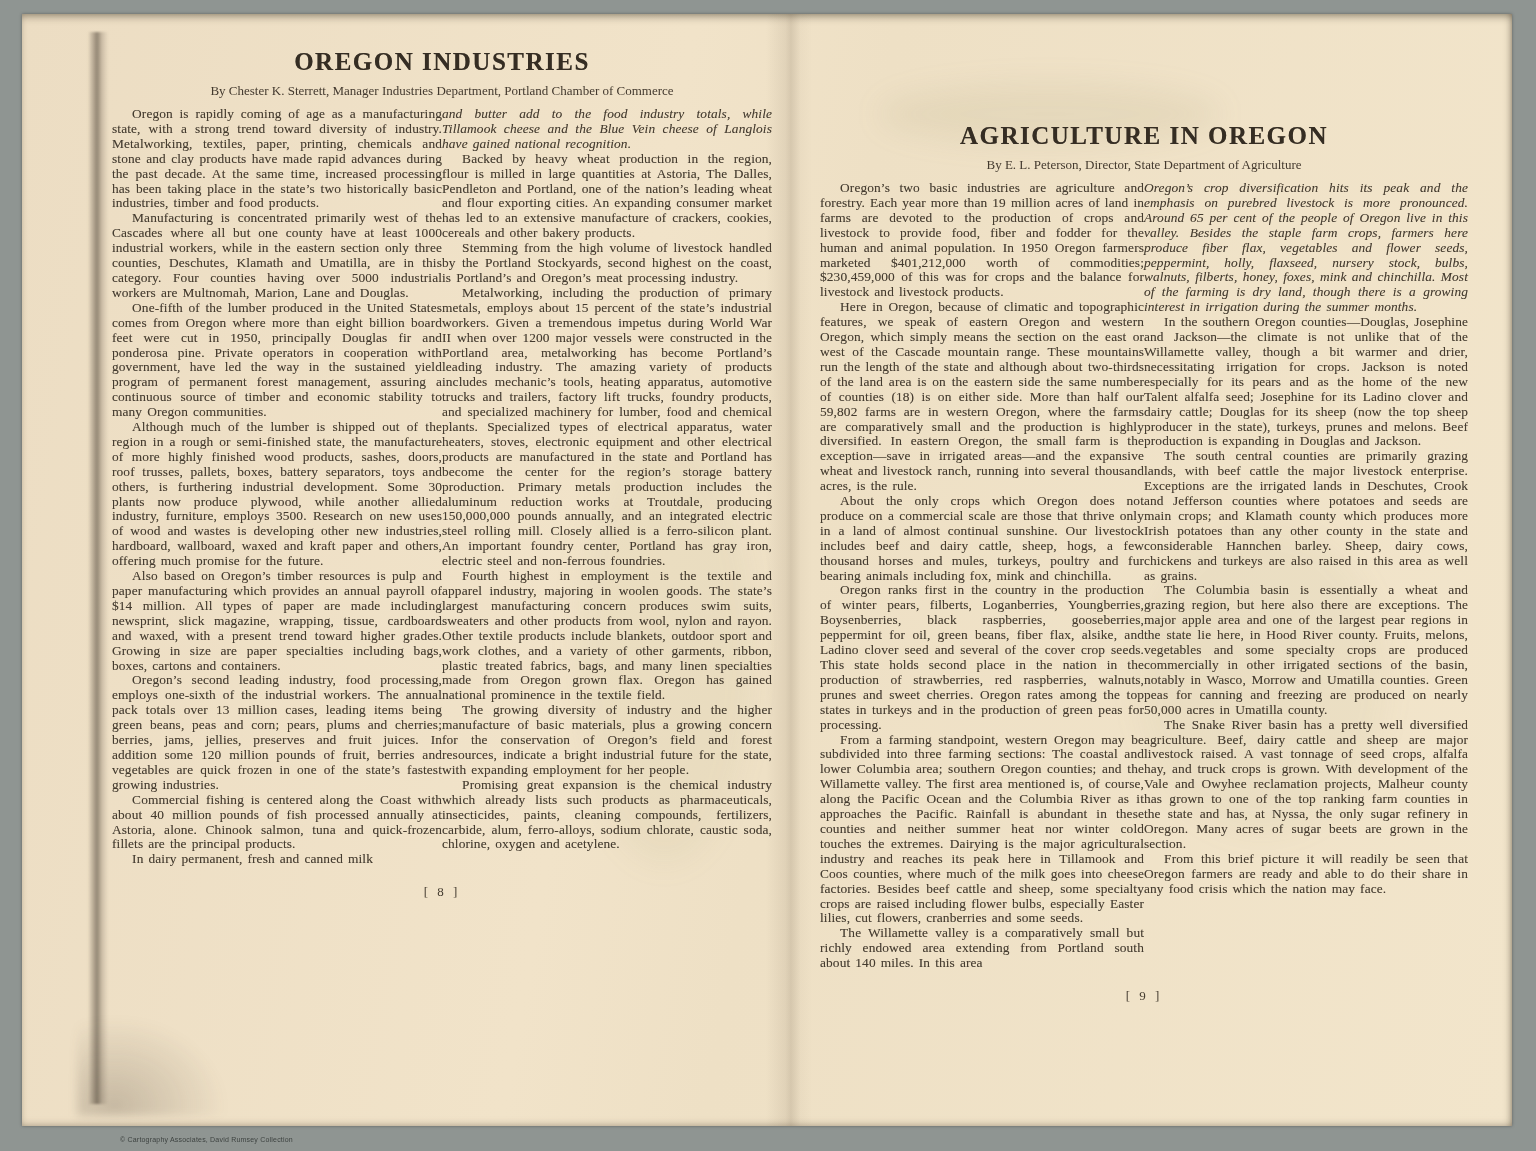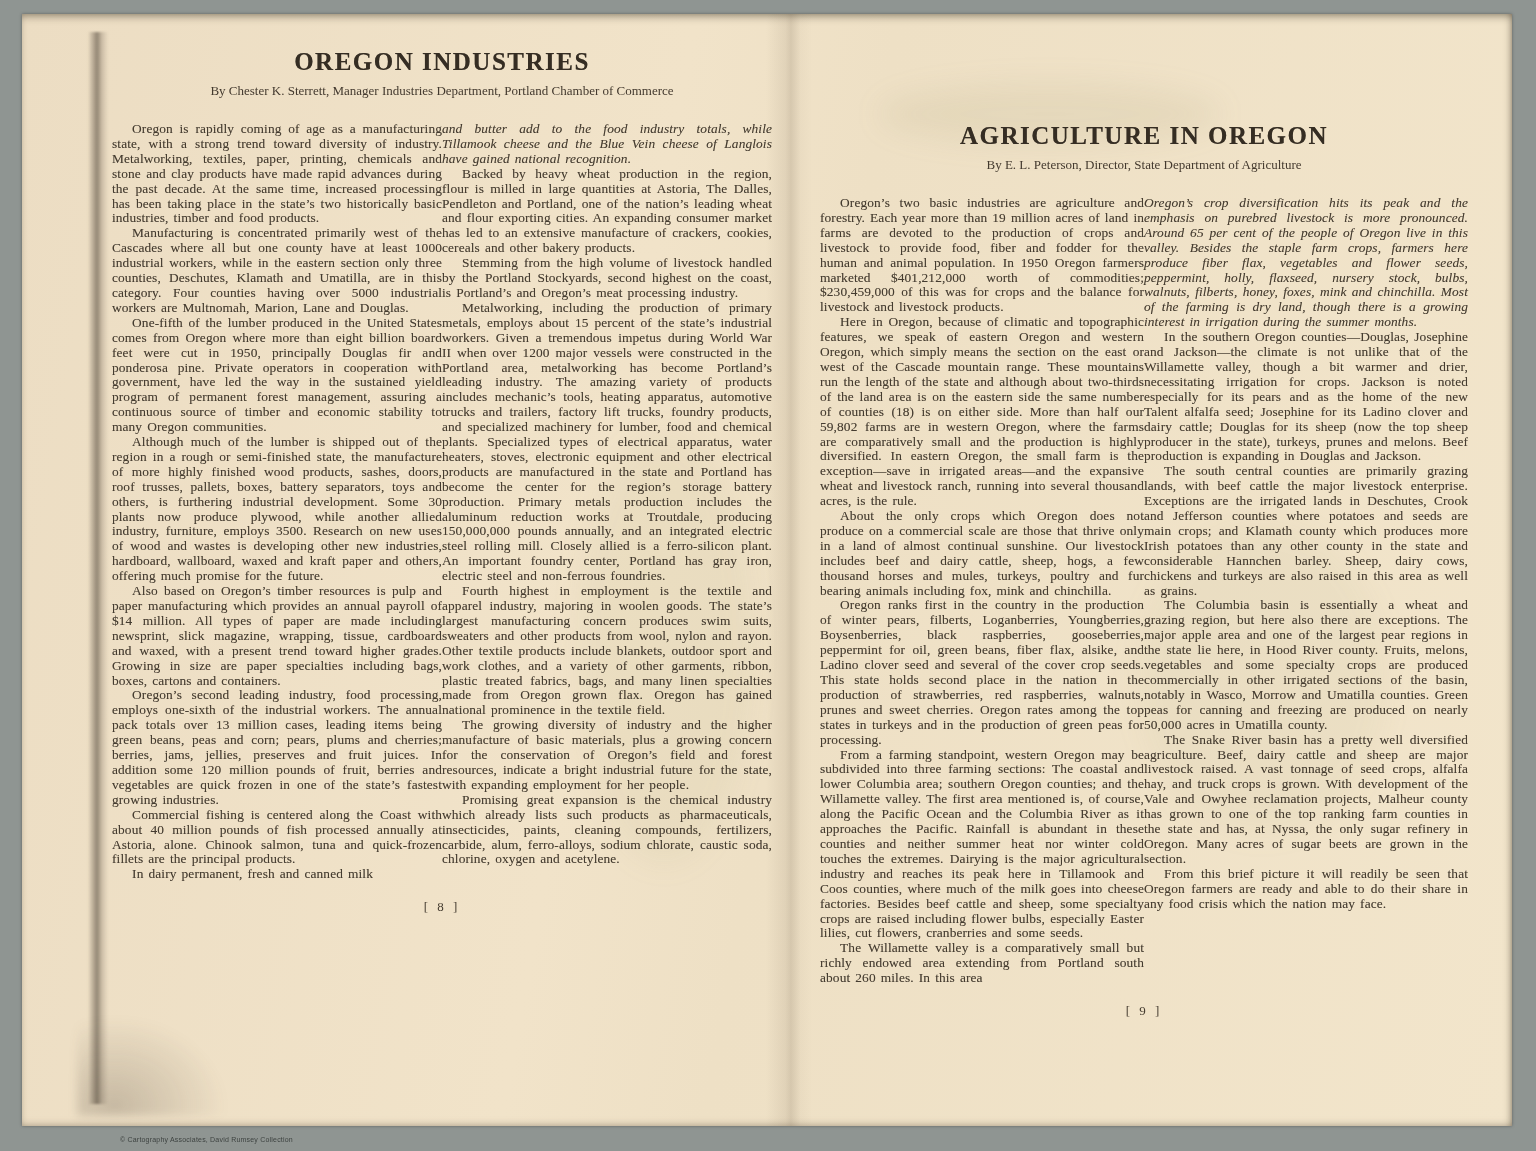--- a/index.html
+++ b/index.html
@@ -46,21 +46,21 @@
   .article-title {
     margin: 0; text-align: center;
     font-size: 25px; font-weight: bold; letter-spacing: 1.5px;
     color: #352d23;
     text-shadow: 0 0 .5px rgba(53,45,35,.5);
   }
   .byline {
     margin: 7px 0 0; text-align: center;
     font-size: 13px; color: #43392e;
   }
-  .cols { display: flex; margin-top: 23px; }
+  .cols { display: flex; margin-top: 8px; }
   .col  { flex: 1; min-width: 0; }
   .par {
     margin: 0;
     font-size: 13.4px; line-height: 14.9px;
     text-align: justify; text-indent: 1.5em;
     color: #453c30;
     word-spacing: 1.6px; letter-spacing: .1px;
     text-shadow: 0 0 .4px rgba(69,60,48,.35);
   }
   .par.cont { text-indent: 0; font-style: italic; }
@@ -119,21 +119,21 @@
       <h1 class="article-title">AGRICULTURE IN OREGON</h1>
       <p class="byline">By E. L. Peterson, Director, State Department of Agriculture</p>
     </header>
     <div class="cols">
       <div class="col">
         <p class="par">Oregon’s two basic industries are agriculture and forestry. Each year more than 19 million acres of land in farms are devoted to the production of crops and livestock to provide food, fiber and fodder for the human and animal population. In 1950 Oregon farmers marketed $401,212,000 worth of commodities; $230,459,000 of this was for crops and the balance for livestock and livestock products.</p>
         <p class="par">Here in Oregon, because of climatic and topographic features, we speak of eastern Oregon and western Oregon, which simply means the section on the east or west of the Cascade mountain range. These mountains run the length of the state and although about two-thirds of the land area is on the eastern side the same number of counties (18) is on either side. More than half our 59,802 farms are in western Oregon, where the farms are comparatively small and the production is highly diversified. In eastern Oregon, the small farm is the exception—save in irrigated areas—and the expansive wheat and livestock ranch, running into several thousand acres, is the rule.</p>
         <p class="par">About the only crops which Oregon does not produce on a commercial scale are those that thrive only in a land of almost continual sunshine. Our livestock includes beef and dairy cattle, sheep, hogs, a few thousand horses and mules, turkeys, poultry and fur bearing animals including fox, mink and chinchilla.</p>
         <p class="par">Oregon ranks first in the country in the production of winter pears, filberts, Loganberries, Youngberries, Boysenberries, black raspberries, gooseberries, peppermint for oil, green beans, fiber flax, alsike, and Ladino clover seed and several of the cover crop seeds. This state holds second place in the nation in the production of strawberries, red raspberries, walnuts, prunes and sweet cherries. Oregon rates among the top states in turkeys and in the production of green peas for processing.</p>
         <p class="par">From a farming standpoint, western Oregon may be subdivided into three farming sections: The coastal and lower Columbia area; southern Oregon counties; and the Willamette valley. The first area mentioned is, of course, along the Pacific Ocean and the Columbia River as it approaches the Pacific. Rainfall is abundant in these counties and neither summer heat nor winter cold touches the extremes. Dairying is the major agricultural industry and reaches its peak here in Tillamook and Coos counties, where much of the milk goes into cheese factories. Besides beef cattle and sheep, some specialty crops are raised including flower bulbs, especially Easter lilies, cut flowers, cranberries and some seeds.</p>
-        <p class="par">The Willamette valley is a comparatively small but richly endowed area extending from Portland south about 260 miles. In this area</p>
+        <p class="par">The Willamette valley is a comparatively small but richly endowed area extending from Portland south about 140 miles. In this area</p>
       </div>
       <div class="col">
         <p class="par cont">Oregon’s crop diversification hits its peak and the emphasis on purebred livestock is more pronounced. Around 65 per cent of the people of Oregon live in this valley. Besides the staple farm crops, farmers here produce fiber flax, vegetables and flower seeds, peppermint, holly, flaxseed, nursery stock, bulbs, walnuts, filberts, honey, foxes, mink and chinchilla. Most of the farming is dry land, though there is a growing interest in irrigation during the summer months.</p>
         <p class="par">In the southern Oregon counties—Douglas, Josephine and Jackson—the climate is not unlike that of the Willamette valley, though a bit warmer and drier, necessitating irrigation for crops. Jackson is noted especially for its pears and as the home of the new Talent alfalfa seed; Josephine for its Ladino clover and dairy cattle; Douglas for its sheep (now the top sheep producer in the state), turkeys, prunes and melons. Beef production is expanding in Douglas and Jackson.</p>
         <p class="par">The south central counties are primarily grazing lands, with beef cattle the major livestock enterprise. Exceptions are the irrigated lands in Deschutes, Crook and Jefferson counties where potatoes and seeds are main crops; and Klamath county which produces more Irish potatoes than any other county in the state and considerable Hannchen barley. Sheep, dairy cows, chickens and turkeys are also raised in this area as well as grains.</p>
         <p class="par">The Columbia basin is essentially a wheat and grazing region, but here also there are exceptions. The major apple area and one of the largest pear regions in the state lie here, in Hood River county. Fruits, melons, vegetables and some specialty crops are produced commercially in other irrigated sections of the basin, notably in Wasco, Morrow and Umatilla counties. Green peas for canning and freezing are produced on nearly 50,000 acres in Umatilla county.</p>
         <p class="par">The Snake River basin has a pretty well diversified agriculture. Beef, dairy cattle and sheep are major livestock raised. A vast tonnage of seed crops, alfalfa hay, and truck crops is grown. With development of the Vale and Owyhee reclamation projects, Malheur county has grown to one of the top ranking farm counties in the state and has, at Nyssa, the only sugar refinery in Oregon. Many acres of sugar beets are grown in the section.</p>
         <p class="par">From this brief picture it will readily be seen that Oregon farmers are ready and able to do their share in any food crisis which the nation may face.</p>
       </div>
     </div>

